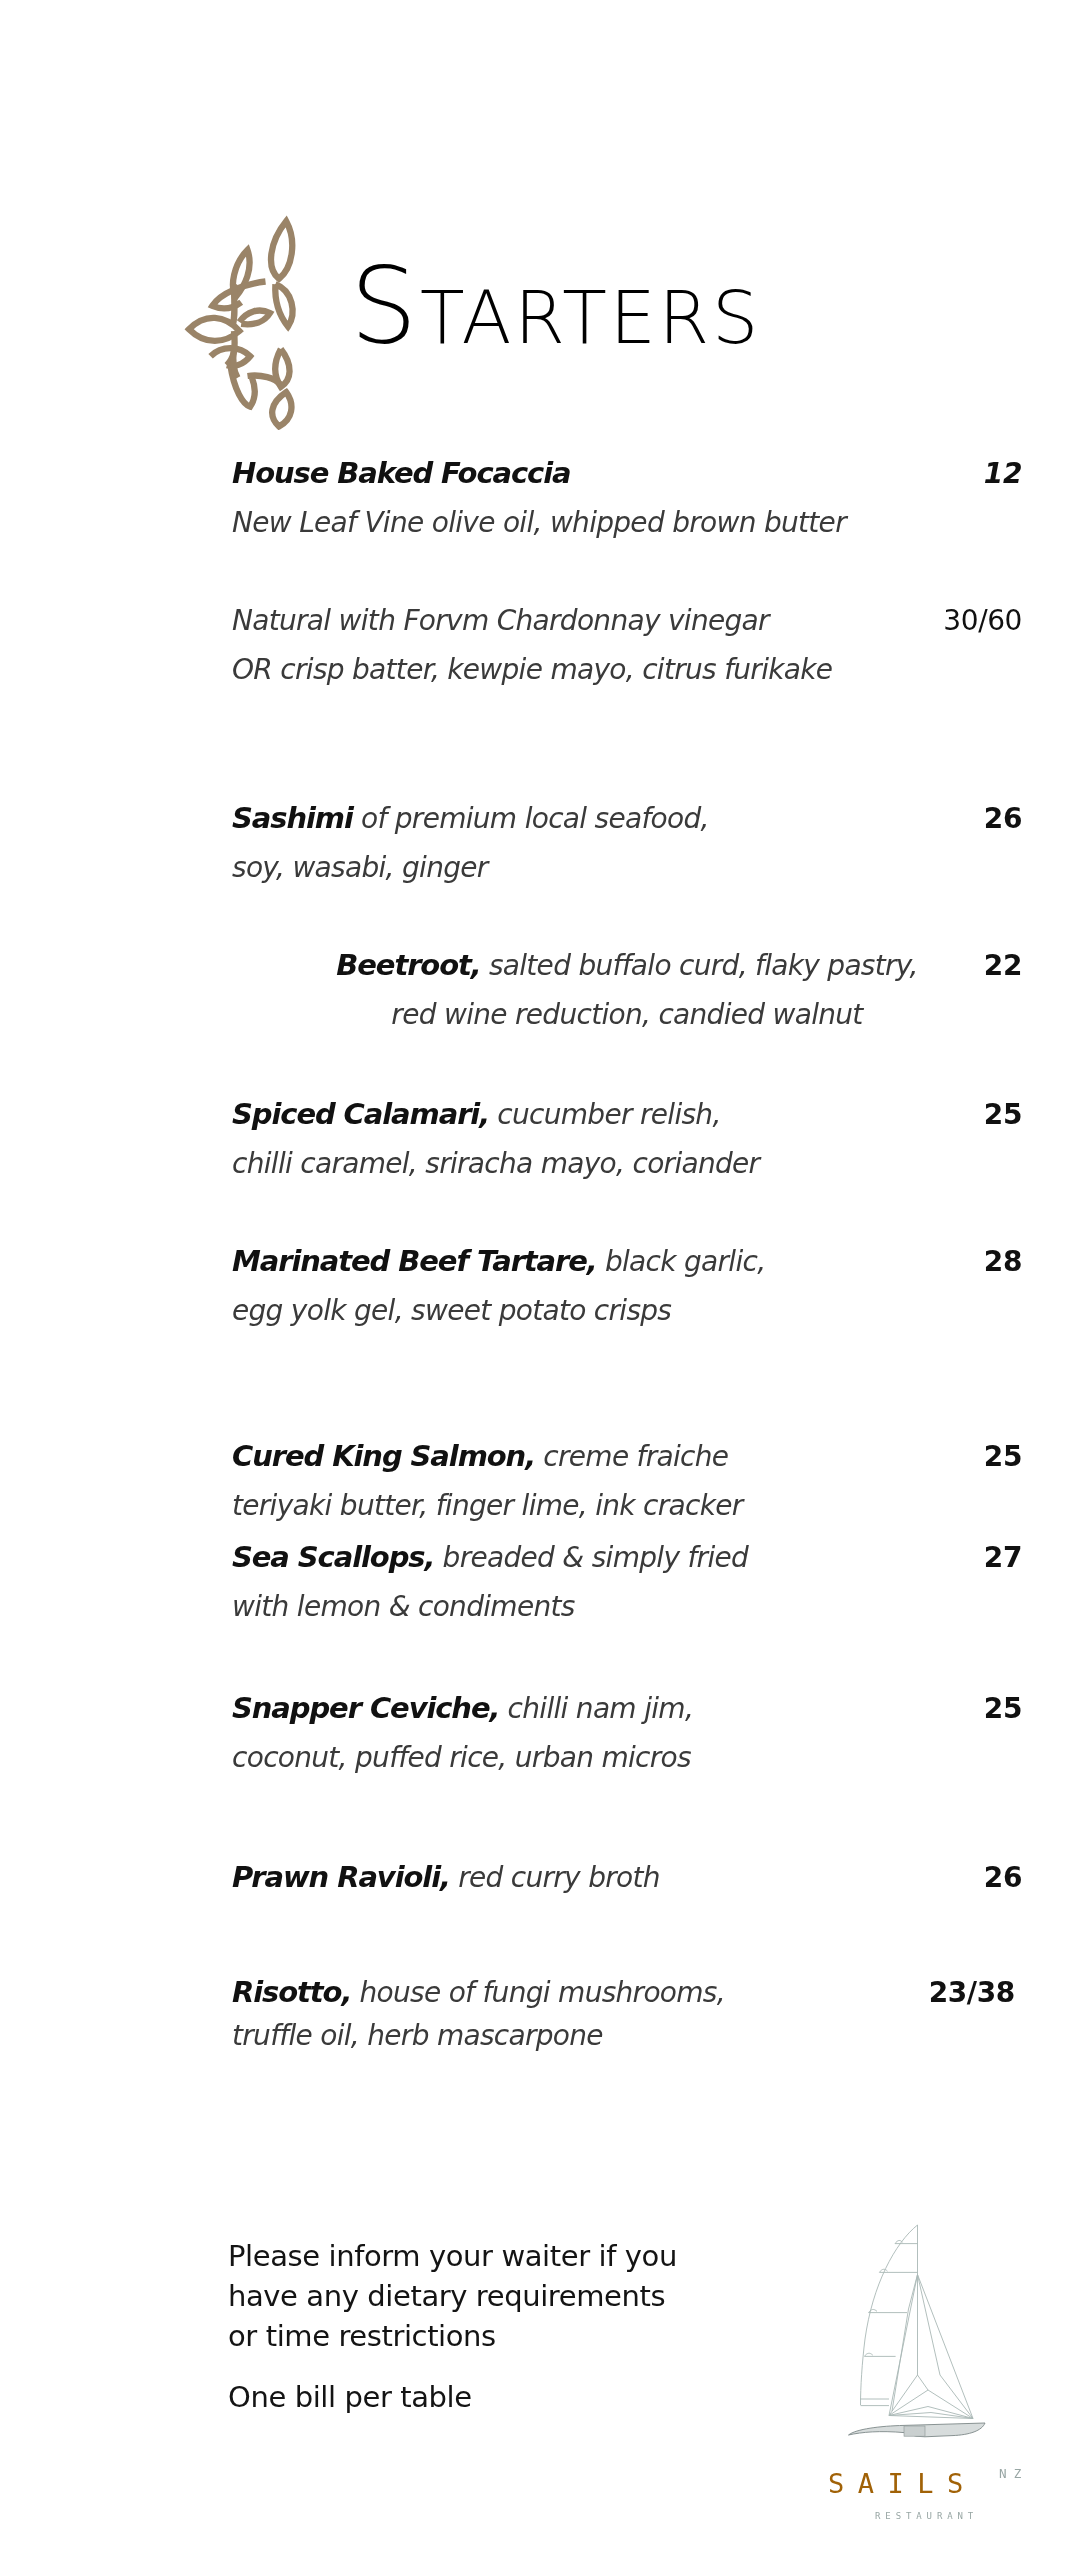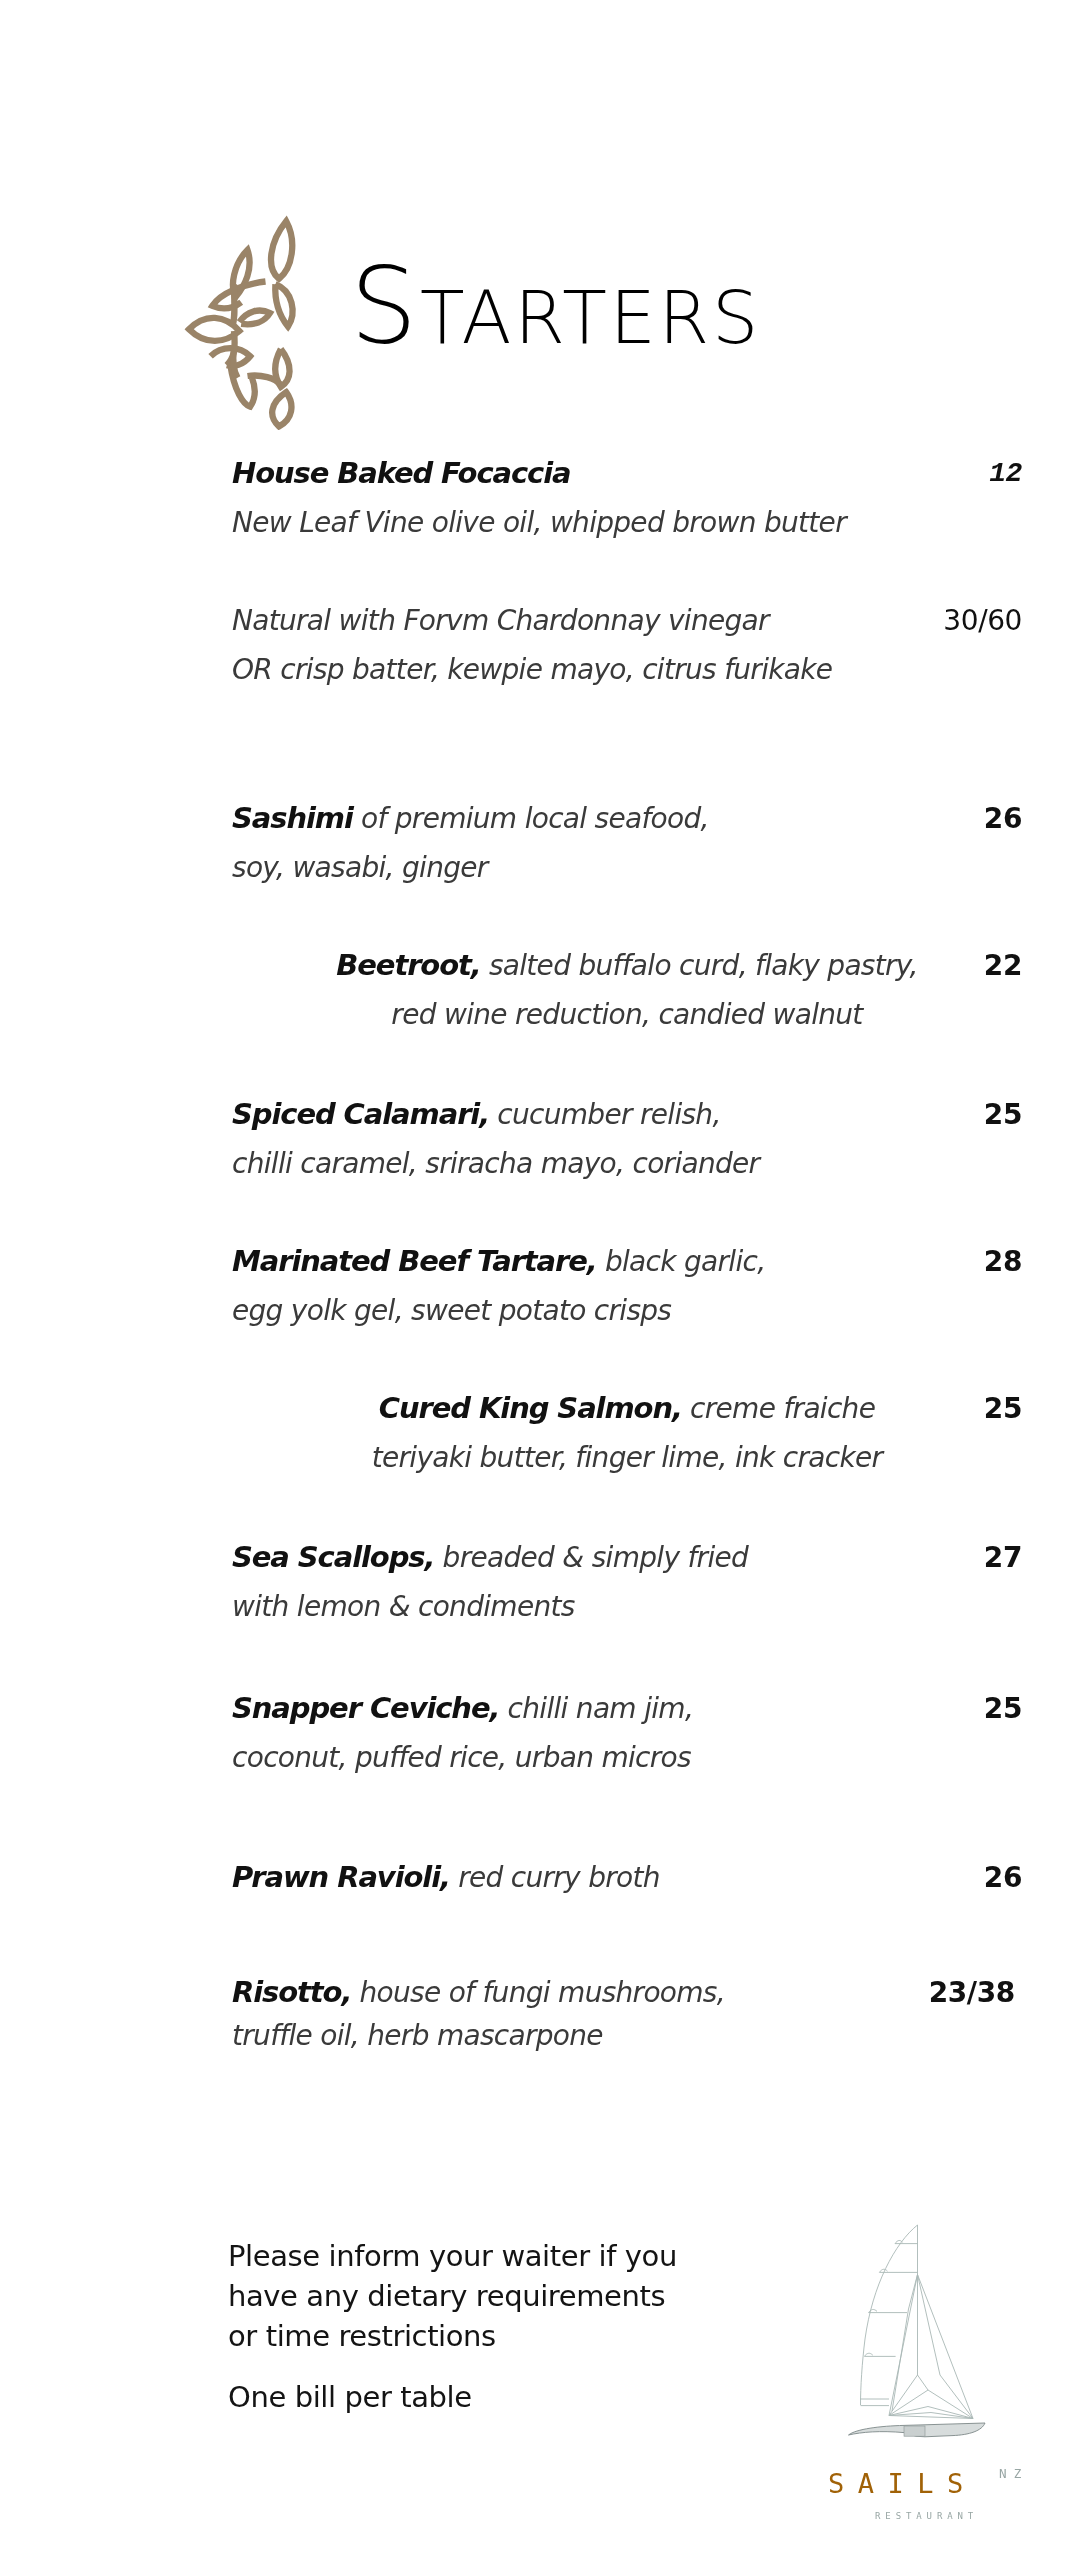--- a/index.html
+++ b/index.html
@@ -14,21 +14,21 @@
   .item { position:absolute; left:232px; width:790px; }
   .line { display:block; position:relative; height:49px; line-height:49px; white-space:nowrap; }
   .name { font-family:"DejaVu Sans", sans-serif; font-weight:bold; font-style:italic;
           font-size:29px; color:#111; letter-spacing:-1.1px; }
   .desc { font-family:"DejaVu Sans", sans-serif; font-weight:normal; font-style:italic;
           font-size:28px; color:#3a3a3a; letter-spacing:-0.7px; }
   .desc.thin { font-weight:200; }
   .price { position:absolute; right:0; font-family:"DejaVu Sans", sans-serif; font-weight:bold;
            font-size:28px; color:#111; letter-spacing:-0.4px; }
   .price.upright { font-style:normal; font-weight:normal; }
-  .price.ital { font-style:italic;font-family:Liberation Mono, monospace; }
+  .price.ital { font-style:italic; }
   #footer-note { left:228px; top:2236px; width:503px; font-family:"DejaVu Sans", sans-serif;
        font-size:29px; color:#141414; letter-spacing:-0.4px; }
   #footer-note .fl { display:block; height:40px; line-height:40px; white-space:nowrap; }
   #footer-note .gap { height:54px; line-height:54px; margin-top:14.4px; }
   #sails-boat { left:844px; top:2219px; width:153px; height:234px; }
   #sails-wordmark { left:828px; top:2466px; font-family:"DejaVu Sans Mono", monospace;
        font-size:27px; letter-spacing:13.5px; color:#a16207; line-height:36px; }
   #sails-nz { left:999px; top:2466px; font-family:"DejaVu Sans Mono", monospace;
        font-size:12.6px; letter-spacing:7.2px; color:#98a6a4; }
   #sails-restaurant { left:875px; top:2511px; font-family:"DejaVu Sans Mono", monospace;
@@ -88,21 +88,21 @@
 <div class="item" style="top:1090px;">
   <span class="line"><span class="name">Spiced Calamari,</span><span class="desc thin"> cucumber relish,</span><span class="price upright" style="font-weight:bold;">25</span></span>
   <span class="line desc thin">chilli caramel, sriracha mayo, coriander</span>
 </div>
 
 <div class="item" style="top:1237px;">
   <span class="line"><span class="name">Marinated Beef Tartare,</span><span class="desc thin"> black garlic,</span><span class="price upright" style="font-weight:bold;">28</span></span>
   <span class="line desc thin">egg yolk gel, sweet potato crisps</span>
 </div>
 
-<div class="item" style="top:1384px;text-align:center;">
+<div class="item" style="top:1432px;">
   <span class="line"><span class="name">Cured King Salmon,</span><span class="desc thin"> creme fraiche</span><span class="price upright" style="font-weight:bold;">25</span></span>
   <span class="line desc thin">teriyaki butter, finger lime, ink cracker</span>
 </div>
 
 <div class="item" style="top:1533px;">
   <span class="line"><span class="name">Sea Scallops,</span><span class="desc thin"> breaded &amp; simply fried</span><span class="price upright" style="font-weight:bold;">27</span></span>
   <span class="line desc thin">with lemon &amp; condiments</span>
 </div>
 
 <div class="item" style="top:1672px;margin-top:12px;">

